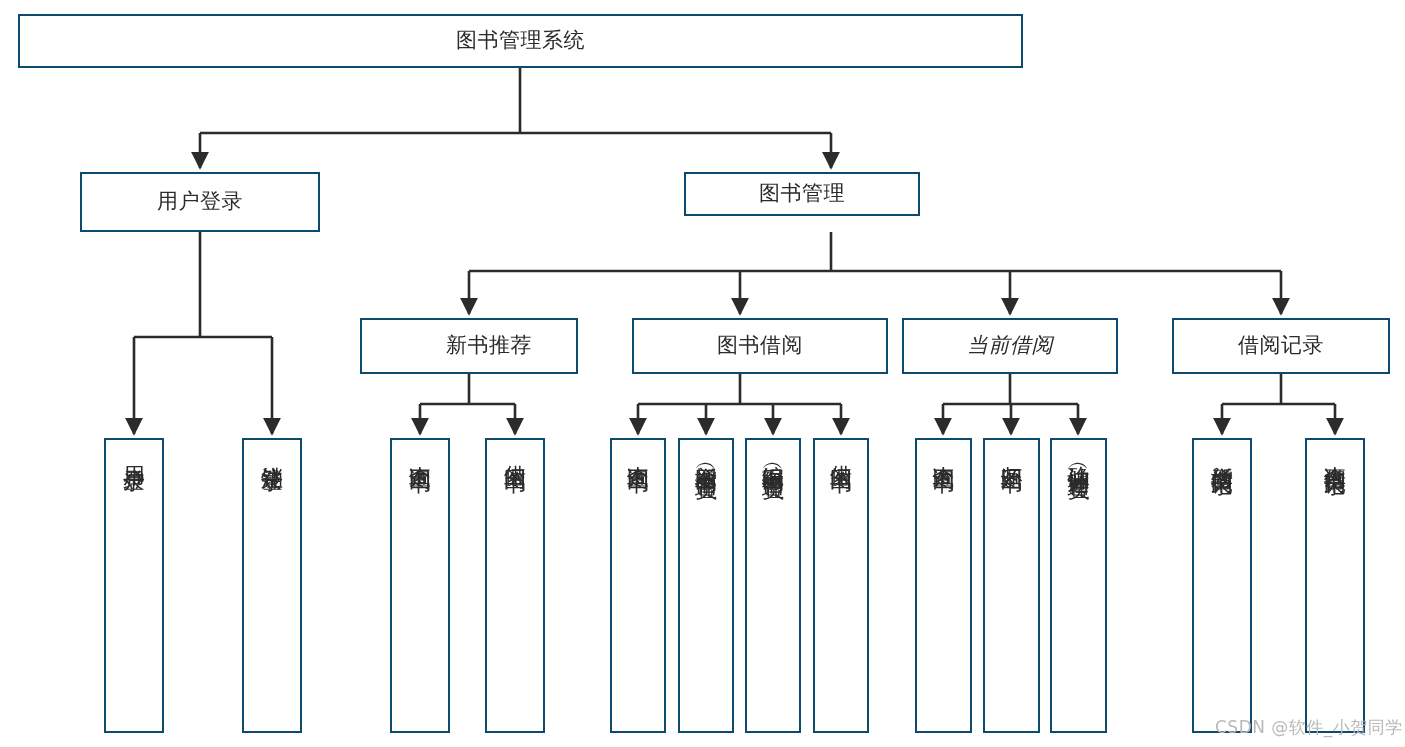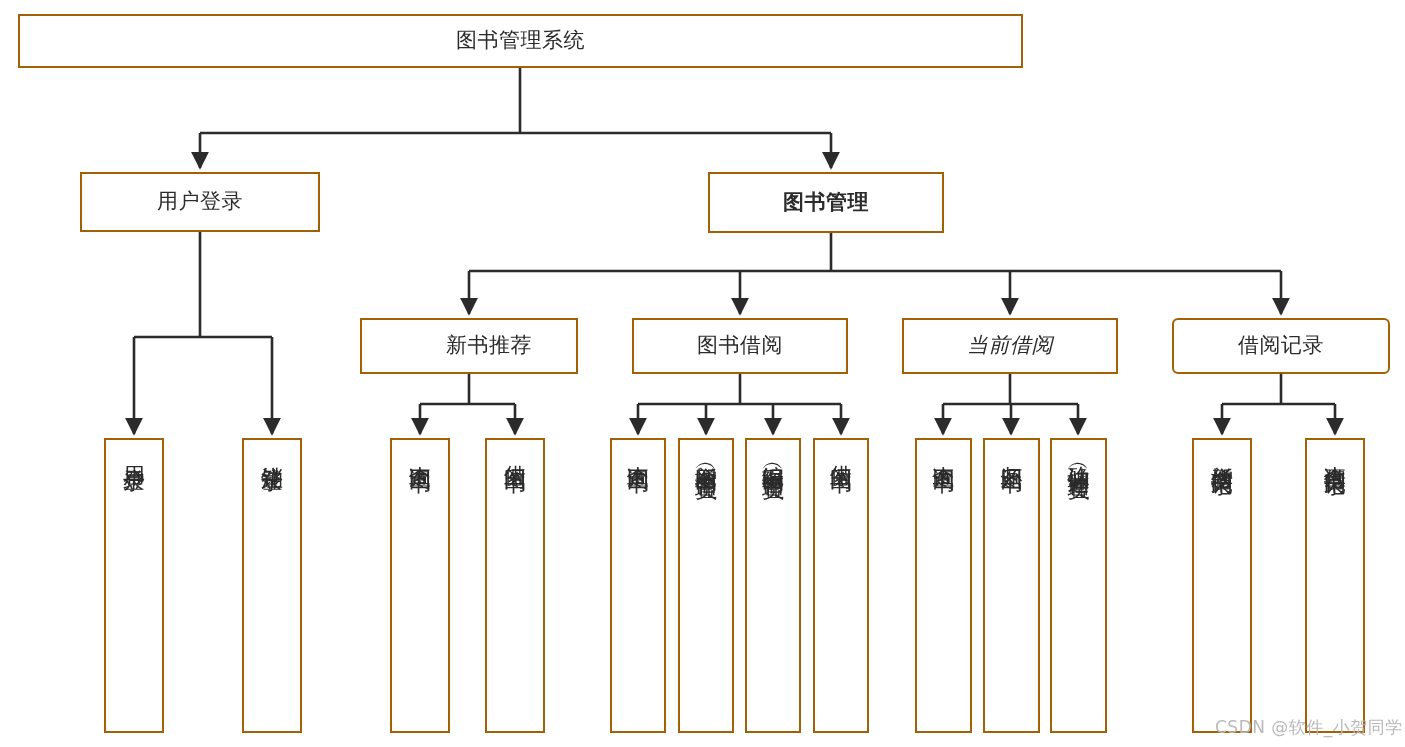--- a/index.html
+++ b/index.html
@@ -22,21 +22,21 @@
     position: absolute;
     left: 0;
     top: 0;
     width: 1405px;
     height: 747px;
     pointer-events: none;
   }
   .node {
     position: absolute;
     box-sizing: border-box;
-    border: 2px solid #a16207;
+    border: 2px solid #0c4a6e;
     background: #ffffff;
     display: flex;
     align-items: center;
     justify-content: center;
     color: #2b2b2b;
   }
   .node-h {
     font-size: 21px;
     line-height: 1.1;
     letter-spacing: 0.5px;
@@ -124,34 +124,34 @@
     </g>
   </svg>
 
   <div class="node node-h node-root" style="left: 18px; top: 14px; width: 1005px; height: 54px;">
     <span class="label">图书管理系统</span>
   </div>
 
   <div class="node node-h" style="left: 80px; top: 172px; width: 240px; height: 60px;">
     <span class="label">用户登录</span>
   </div>
-  <div class="node node-h" style="left: 708px; top: 172px; width: 236px; height: 61px; font-weight: bold;">
+  <div class="node node-h" style="left: 684px; top: 172px; width: 236px; height: 44px;">
     <span class="label">图书管理</span>
   </div>
 
   <div class="node node-h" style="left: 360px; top: 318px; width: 218px; height: 56px; padding-left: 40px;">
     <span class="label">新书推荐</span>
   </div>
-  <div class="node node-h" style="left: 632px; top: 318px; width: 216px; height: 56px;">
+  <div class="node node-h" style="left: 632px; top: 318px; width: 256px; height: 56px;">
     <span class="label">图书借阅</span>
   </div>
   <div class="node node-h" style="left: 902px; top: 318px; width: 216px; height: 56px; font-style: italic;">
     <span class="label">当前借阅</span>
   </div>
-  <div class="node node-h" style="left: 1172px; top: 318px; width: 218px; height: 56px; border-radius: 6px;">
+  <div class="node node-h" style="left: 1172px; top: 318px; width: 218px; height: 56px;">
     <span class="label">借阅记录</span>
   </div>
 
   <div class="node node-v" style="left: 104px; top: 438px; width: 60px; height: 295px;">
     <span class="label">用户登录</span>
   </div>
   <div class="node node-v" style="left: 242px; top: 438px; width: 60px; height: 295px;">
     <span class="label">注销登录</span>
   </div>
   <div class="node node-v" style="left: 390px; top: 438px; width: 60px; height: 295px;">

